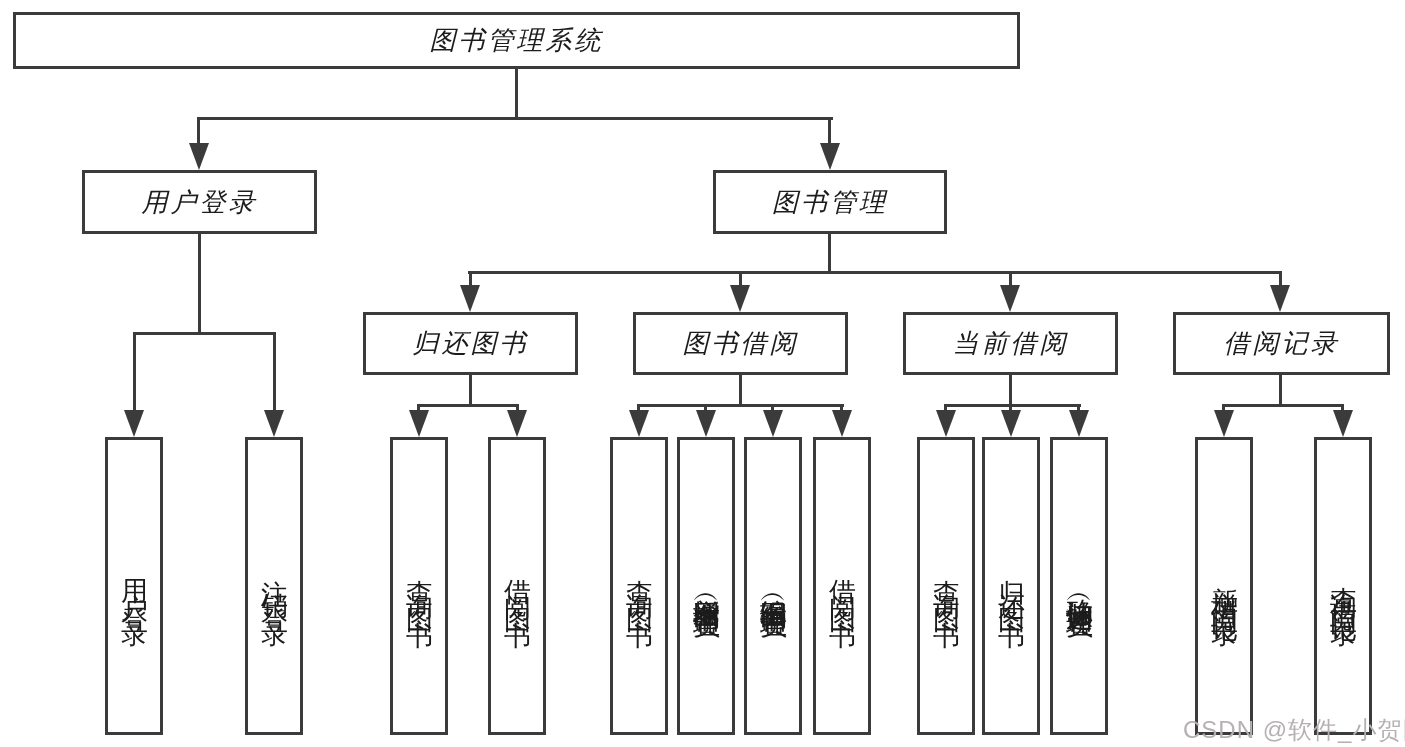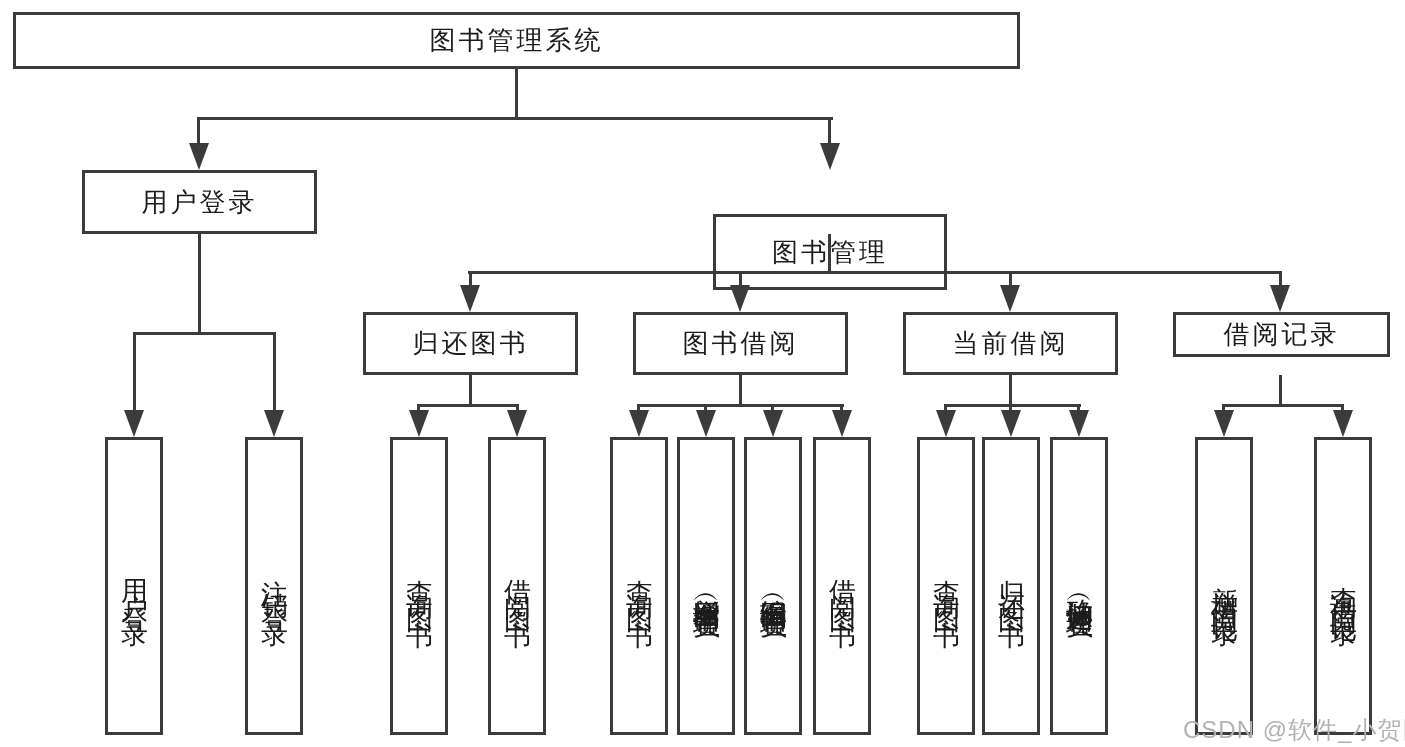--- a/index.html
+++ b/index.html
@@ -13,21 +13,21 @@
   .box{
     position:absolute;
     box-sizing:border-box;
     border:3px solid #3b3b3b;
     background:#ffffff;
     display:flex;
     align-items:center;
     justify-content:center;
     color:#1c1c1c;
   }
-  .hnode{font-size:26px;letter-spacing:3px;}
+  .hnode{font-size:26px;letter-spacing:3px;font-style:italic;}
   .leaf{font-size:27px;}
   .vtext{
     writing-mode:vertical-rl;
     line-height:1;
     white-space:nowrap;
   }
   .t4{letter-spacing:14px;}
   .t6{letter-spacing:7px;}
   .t9{letter-spacing:2px;}
   .vline,.hline{position:absolute;background:#3b3b3b;}
@@ -54,37 +54,37 @@
 <div class="canvas">
 
   <div class="box hnode" style="left:13px;top:12px;width:1007px;height:57px;">
     <span>图书管理系统</span>
   </div>
 
   <div class="box hnode" style="left:82px;top:170px;width:235px;height:64px;">
     <span>用户登录</span>
   </div>
 
-  <div class="box hnode" style="left:713px;top:170px;width:234px;height:76px;margin-top:44px;">
+  <div class="box hnode" style="left:713px;top:170px;width:234px;height:64px;">
     <span>图书管理</span>
   </div>
 
   <div class="box hnode" style="left:363px;top:312px;width:215px;height:63px;">
     <span>归还图书</span>
   </div>
 
   <div class="box hnode" style="left:903px;top:312px;width:215px;height:63px;">
     <span>当前借阅</span>
   </div>
 
   <div class="box hnode" style="left:633px;top:312px;width:215px;height:63px;">
     <span>图书借阅</span>
   </div>
 
-  <div class="box hnode" style="left:1173px;top:312px;width:217px;height:45px;">
+  <div class="box hnode" style="left:1173px;top:312px;width:217px;height:63px;">
     <span>借阅记录</span>
   </div>
 
   <div class="box leaf" style="left:105px;top:437px;width:58px;height:298px;">
     <span class="vtext t4">用户登录</span>
   </div>
   <div class="box leaf" style="left:245px;top:437px;width:58px;height:298px;">
     <span class="vtext t4">注销登录</span>
   </div>
 

